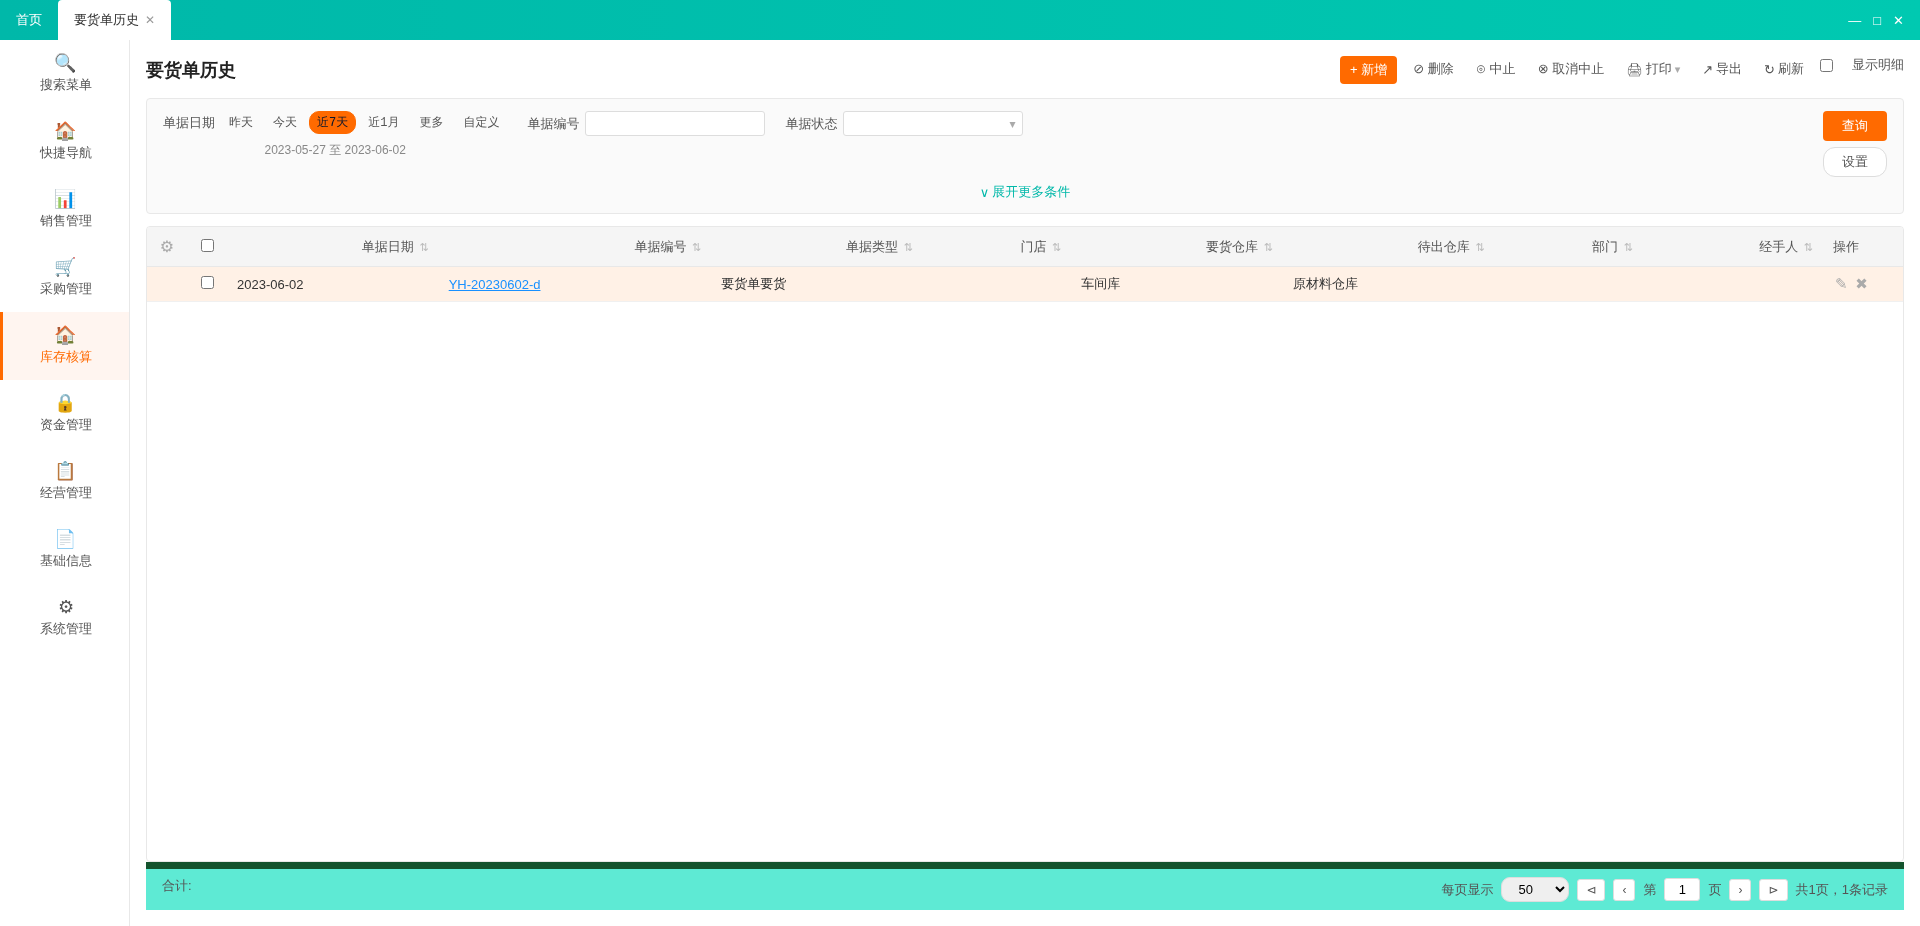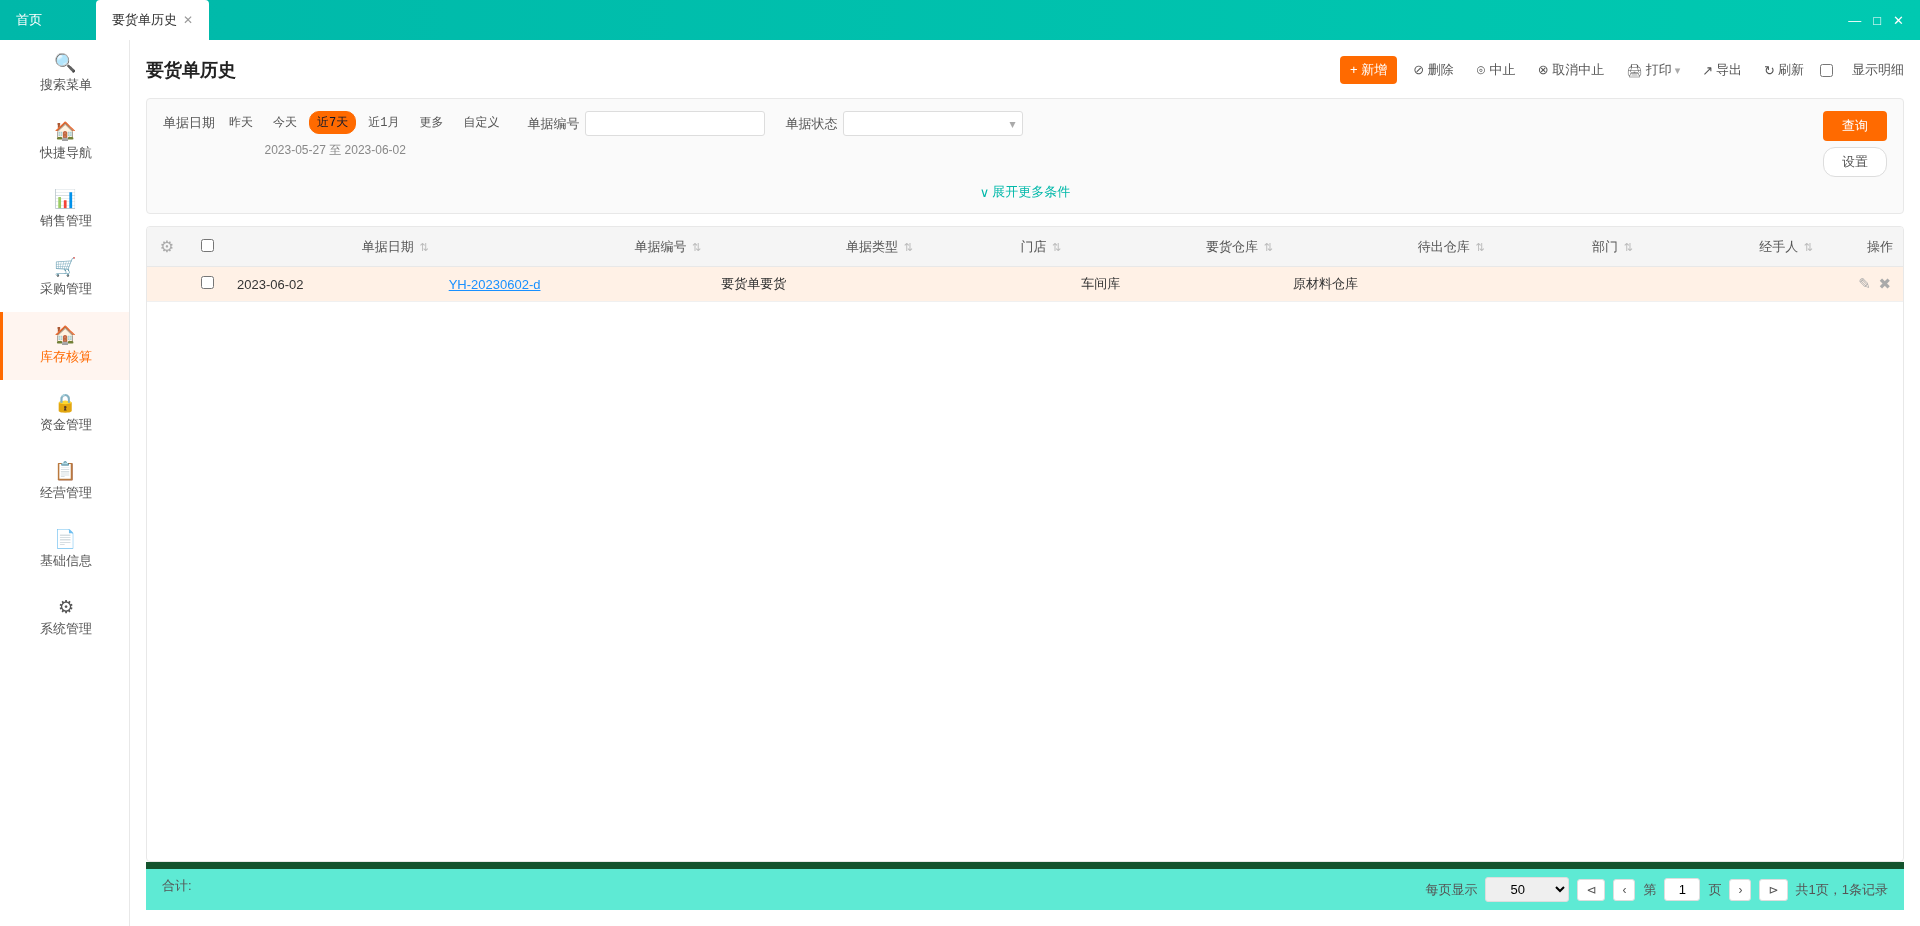--- a/index.html
+++ b/index.html
@@ -12,21 +12,20 @@
       display: flex;
       align-items: center;
       padding: 0 0 0 0;
       flex-shrink: 0;
     }
     .top-bar-tabs {
       display: flex;
       align-items: center;
       height: 100%;
       flex: 1;
-      gap: 38px;
     }
     .tab-item {
       display: flex;
       align-items: center;
       padding: 0 16px;
       color: #fff;
       cursor: pointer;
       font-size: 13px;
       height: 100%;
       white-space: nowrap;
@@ -107,21 +106,21 @@
       justify-content: space-between;
       margin-bottom: 14px;
     }
     .page-title {
       font-size: 18px;
       font-weight: bold;
       color: #222;
     }
     .toolbar {
       display: flex;
-      align-items: center;
+      align-items: flex-start;
       gap: 10px;
     }
     .toolbar-btn {
       display: flex;
       align-items: center;
       gap: 3px;
       font-size: 13px;
       cursor: pointer;
       color: #555;
       padding: 4px 6px;
@@ -288,21 +287,21 @@
     td {
       padding: 8px 10px;
       border-bottom: 1px solid #f0f0f0;
       color: #333;
       white-space: nowrap;
     }
     tbody tr.highlighted { background: #fff1e6; }
     .link-text { color: #1890ff; cursor: pointer; text-decoration: underline; }
     .settings-col { width: 40px; text-align: center; }
     .checkbox-col { width: 40px; text-align: center; }
-    .ops-col { width: 80px; text-align: right; }
+    .ops-col { width: 80px; text-align: left; }
 
     
     .table-footer {
       background: #5eead4;
       border-top: 7px solid #14532d;
       padding: 8px 16px;
       display: flex;
       font-size: 13px;
       color: #555;
     }
@@ -327,22 +326,22 @@
       border: 1px solid #ddd;
       border-radius: 3px;
       width: 36px;
       text-align: center;
       padding: 3px 4px;
       font-size: 13px;
       outline: none;
     }
     .per-page-select {
       border: 1px solid #ddd;
-      border-radius: 3px;
-      padding: 3px 20px;
+      border-radius: 9px;
+      padding: 3px 12px;
       font-size: 13px;
       outline: none;
       cursor: pointer;
     }
     .settings-gear {
       cursor: pointer;
       color: #aaa;
       font-size: 16px;
     }
     .op-icon {

